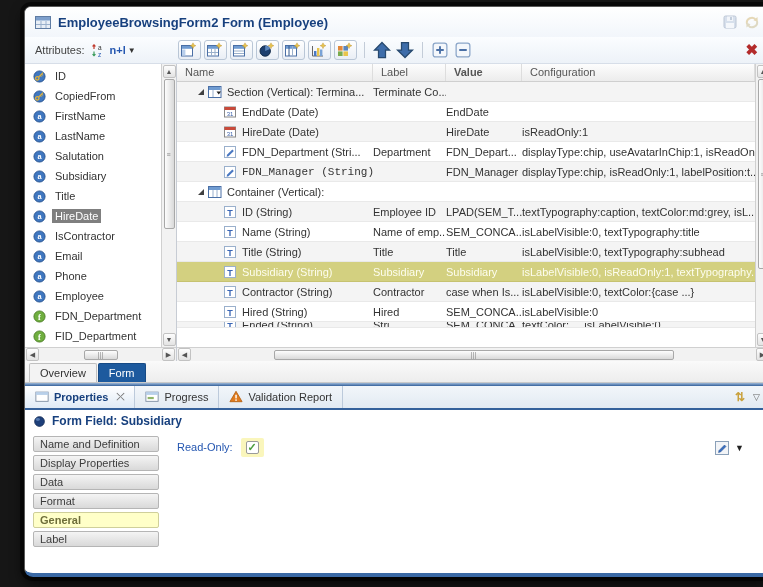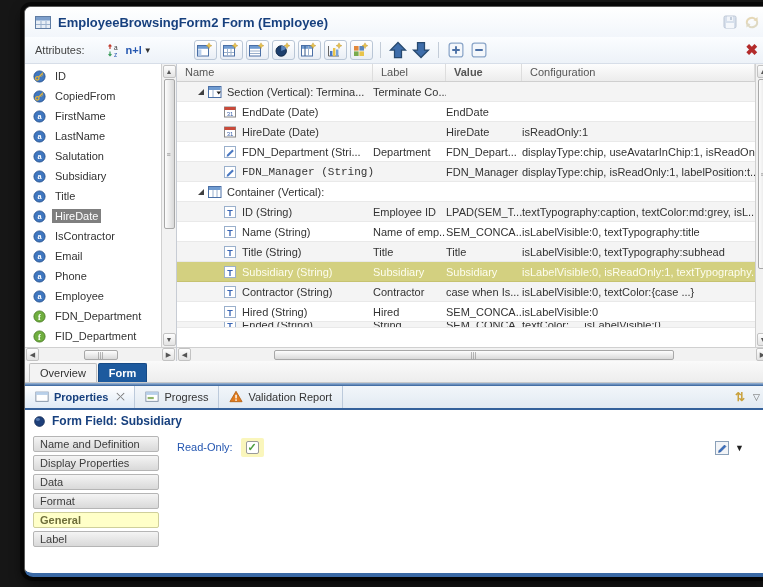--- a/index.html
+++ b/index.html
@@ -13,21 +13,21 @@
   
   .titlebar { height:30px; display:flex; align-items:center; padding:0 10px;
               background:linear-gradient(#ffffff,#f2f6fb); }
   .titlebar .ticon { width:17px; height:15px; margin-right:6px; }
   .titlebar .title { font-size:13px; font-weight:bold; color:#17407e; flex:1; }
   .title-actions { display:flex; gap:6px; align-items:center; }
   .title-actions .aicon { width:16px; height:16px; opacity:.6; }
   
   .toolbar { height:26px; display:flex; align-items:center; padding:0 10px;
              background:linear-gradient(#fbfdff,#edf2f8); }
-  .attr-label { color:#444; margin-right:21px; }
+  .attr-label { color:#444; margin-right:5px; }
   .sort-btn { width:16px; height:16px; margin-right:4px; }
   .sort-mode { color:#2456b0; font-weight:bold; margin-right:2px; cursor:default; }
   .caret { color:#333; font-size:8px; margin-right:4px; }
   .tb-icons { display:flex; align-items:center; gap:3px; margin-left:38px; }
   .tb-btn { width:23px; height:20px; border:1px solid #b9c6d6; border-radius:3px;
             background:linear-gradient(#ffffff,#e9eef5); display:flex; align-items:center; justify-content:center; }
   .tb-btn svg { width:16px; height:16px; }
   .tb-sep { width:1px; height:16px; background:#c3ccd8; margin:0 4px; }
   .tb-arrow { width:20px; height:20px; display:flex; align-items:center; justify-content:center; }
   .toolbar .spacer { flex:1; }
@@ -63,21 +63,21 @@
   .tc { overflow:hidden; white-space:nowrap; flex:none; padding-right:4px; }
   .tc-name { display:flex; align-items:center; }
   .twisty { width:0; height:0; border-bottom:6px solid #404040; border-left:6px solid transparent; margin-right:4px; flex:none; }
   .ricon { width:14px; height:14px; margin-right:5px; flex:none; }
   .partial { height:6px; overflow:hidden; }
   
   .editor-tabs { height:22px; display:flex; align-items:flex-end; background:linear-gradient(#fafafa,#ededed);
                  border-bottom:1px solid #c9c9c9; padding-left:4px; }
   .etab { padding:3px 10px 3px; margin-right:1px; border:1px solid #c0c0c0; border-bottom:none; background:#f3f3f3;
           border-radius:2px 2px 0 0; color:#333; }
-  .etab.active { background:#1d5a9e; color:#fff; font-weight:bold; border-color:#164a85;margin-top:16px; }
+  .etab.active { background:#1d5a9e; color:#fff; font-weight:normal; border-color:#164a85;margin-top:16px; }
   
   .sash { height:3px; background:linear-gradient(#9cb8d8,#35619b); }
   .props-tabbar { height:24px; display:flex; align-items:stretch; background:linear-gradient(#f2f6fa,#e2eaf2);
                   border-bottom:2px solid #35619b; }
   .ptab { display:flex; align-items:center; gap:5px; padding:0 10px; border-right:1px solid #bccadb; color:#333; }
   .ptab svg { width:14px; height:13px; }
   .ptab.active { background:linear-gradient(#ffffff,#dfeaf6); color:#17407e; font-weight:bold; }
   .ptab .xclose { color:#777; font-size:10px; font-weight:bold; margin-left:3px; }
   .ptab-spacer { flex:1; }
   .ptab-actions { display:flex; align-items:center; gap:8px; padding-right:10px; }
@@ -535,21 +535,21 @@
               </div>
               <div class="tree-row alt partial">
                 <div class="tc tc-name" style="width: 196px; padding-left: 36px;">
                   <span style="width: 10px; flex: 0 0 auto;"></span>
                   <span class="ricon"><svg viewBox="0 0 14 14">
                       <rect x="1.5" y="1.5" width="11" height="11" fill="#fff" stroke="#9ab0cc"></rect>
                       <text x="7" y="10.6" font-size="9" font-weight="bold" fill="#3a66b5" text-anchor="middle" font-family="sans-serif">T</text>
                     </svg></span>
                   <span>Ended (String)</span>
                 </div>
-                <div class="tc" style="width: 73px;">String</div>
+                <div class="tc" style="width: 73px;">Stri</div>
                 <div class="tc" style="width: 76px;">SEM_CONCA...</div>
                 <div class="tc" style="width: 233px;">textColor:..., isLabelVisible:0, ...</div>
               </div>
             </div>
         </div>
         <div class="vscroll">
           <span class="sbtn">▲</span>
           <span class="thumb-v" style="height:190px;">≡</span>
           <span class="hsp"></span>
           <span class="sbtn">▼</span>

